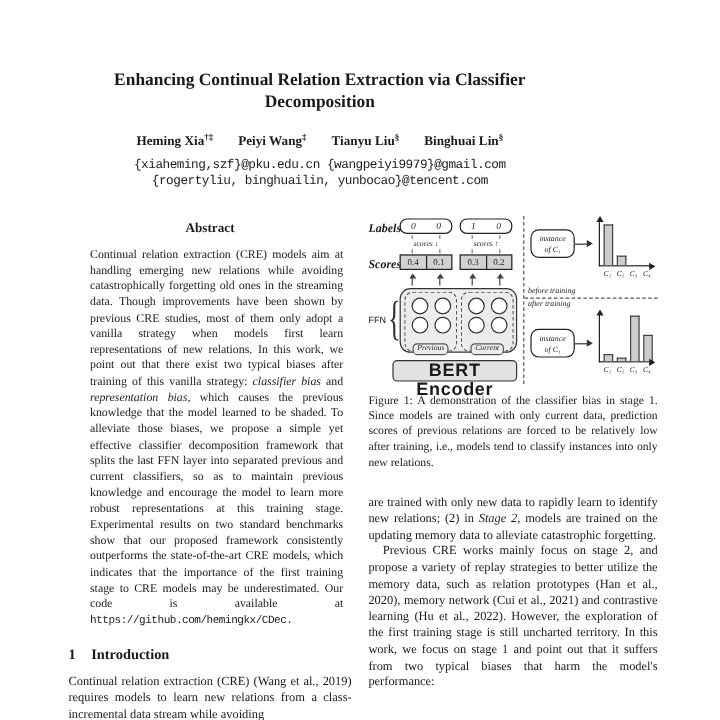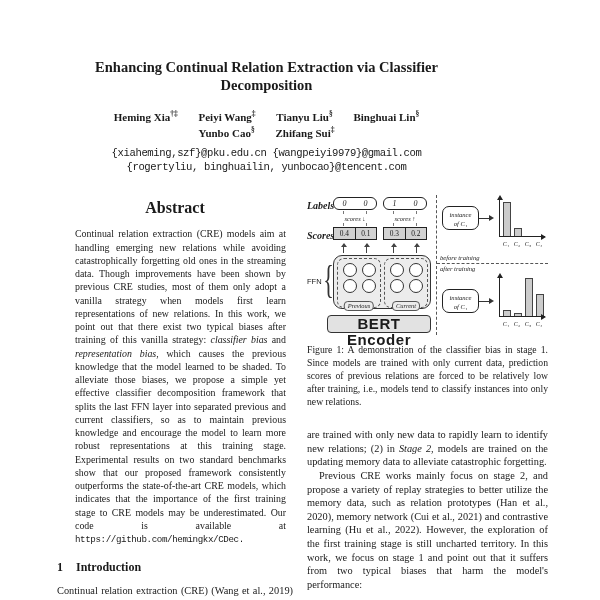--- a/index.html
+++ b/index.html
@@ -15,21 +15,21 @@
 
   .affils { text-align:center; font-size:10.6px; line-height:13.5px; margin-top:7px; }
   .affils sup { font-size:7.5px; }
   .affil-gap { display:inline-block; width:22px; }
   .emails { text-align:center; font-family:"Liberation Mono", monospace; font-size:10.6px; line-height:13.5px; letter-spacing:-0.4px; }
 
   .cols { display:flex; gap:14px; margin-top:21px; }
   .col-left { width:236px; flex:none; }
   .col-right { width:241px; flex:none; }
 
-  .abs-head { text-align:center; font-size:16px; font-weight:bold; margin:4px 0 10px; }
+  .abs-head { text-align:center; font-size:11px; font-weight:bold; margin:4px 0 10px; }
   .abs-text { font-size:9.9px; line-height:13.25px; text-align:justify; padding:0 7px 0 18px; }
   .abs-text .mono { font-family:"Liberation Mono", monospace; font-size:9.2px; letter-spacing:-0.4px; }
 
   .sec-head { font-size:12px; font-weight:bold; margin:14px 0 9px; }
   .sec-head .num { margin-right:13px; }
   .body-text { font-size:10.35px; line-height:13.6px; text-align:justify; }
   .indent { text-indent:12px; }
 
   
   .fig { position:relative; width:241px; height:140px; }
@@ -85,24 +85,20 @@
 
   <h1 class="title">Enhancing Continual Relation Extraction via Classifier Decomposition</h1>
 
   <div class="authors">
     <div>
       <span class="author"><span>Heming Xia</span><sup>†‡</sup></span>
       <span class="author"><span>Peiyi Wang</span><sup>‡</sup></span>
       <span class="author"><span>Tianyu Liu</span><sup>§</sup></span>
       <span class="author"><span>Binghuai Lin</span><sup>§</sup></span>
     </div>
-    <div>
-      <span class="author"><span>Yunbo Cao</span><sup>§</sup></span>
-      <span class="author"><span>Zhifang Sui</span><sup>‡</sup></span>
-    </div>
   </div>
 
   <div class="affils">
     <div class="emails">{xiaheming,szf}@pku.edu.cn {wangpeiyi9979}@gmail.com</div>
     <div class="emails">{rogertyliu, binghuailin, yunbocao}@tencent.com</div>
   </div>
 
   <div class="cols">
 
     <section class="col-left">

